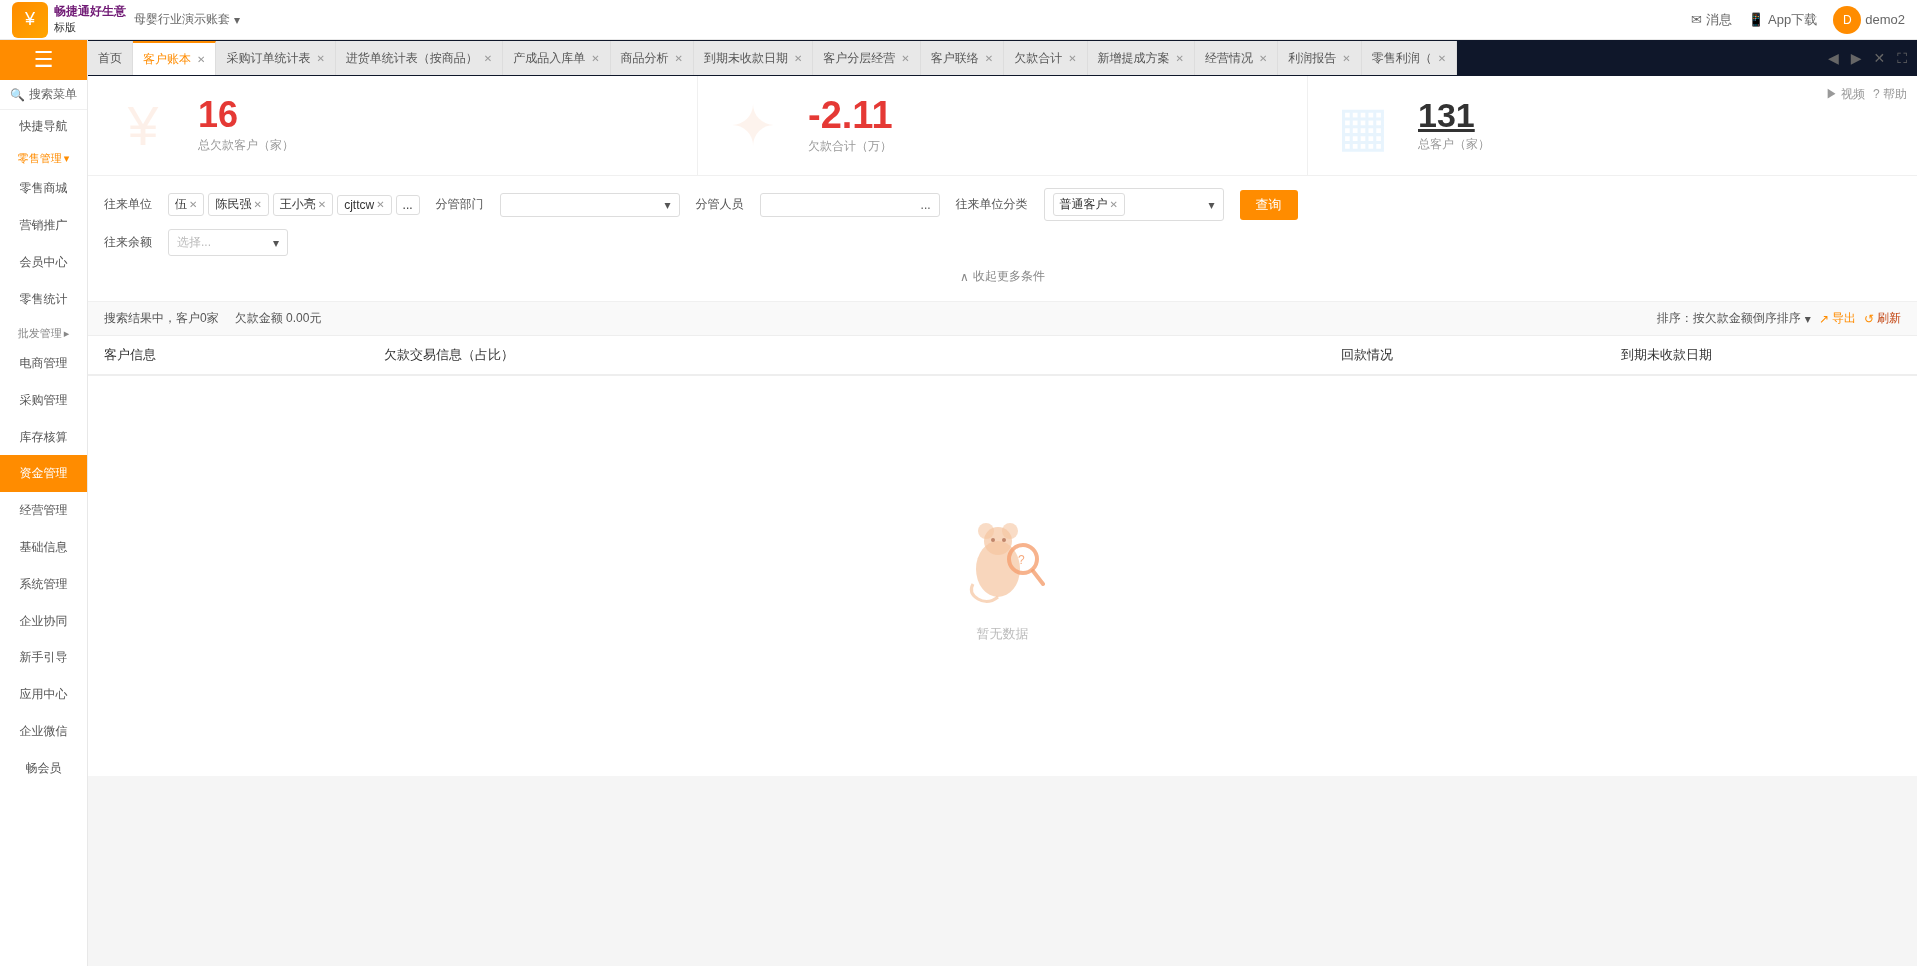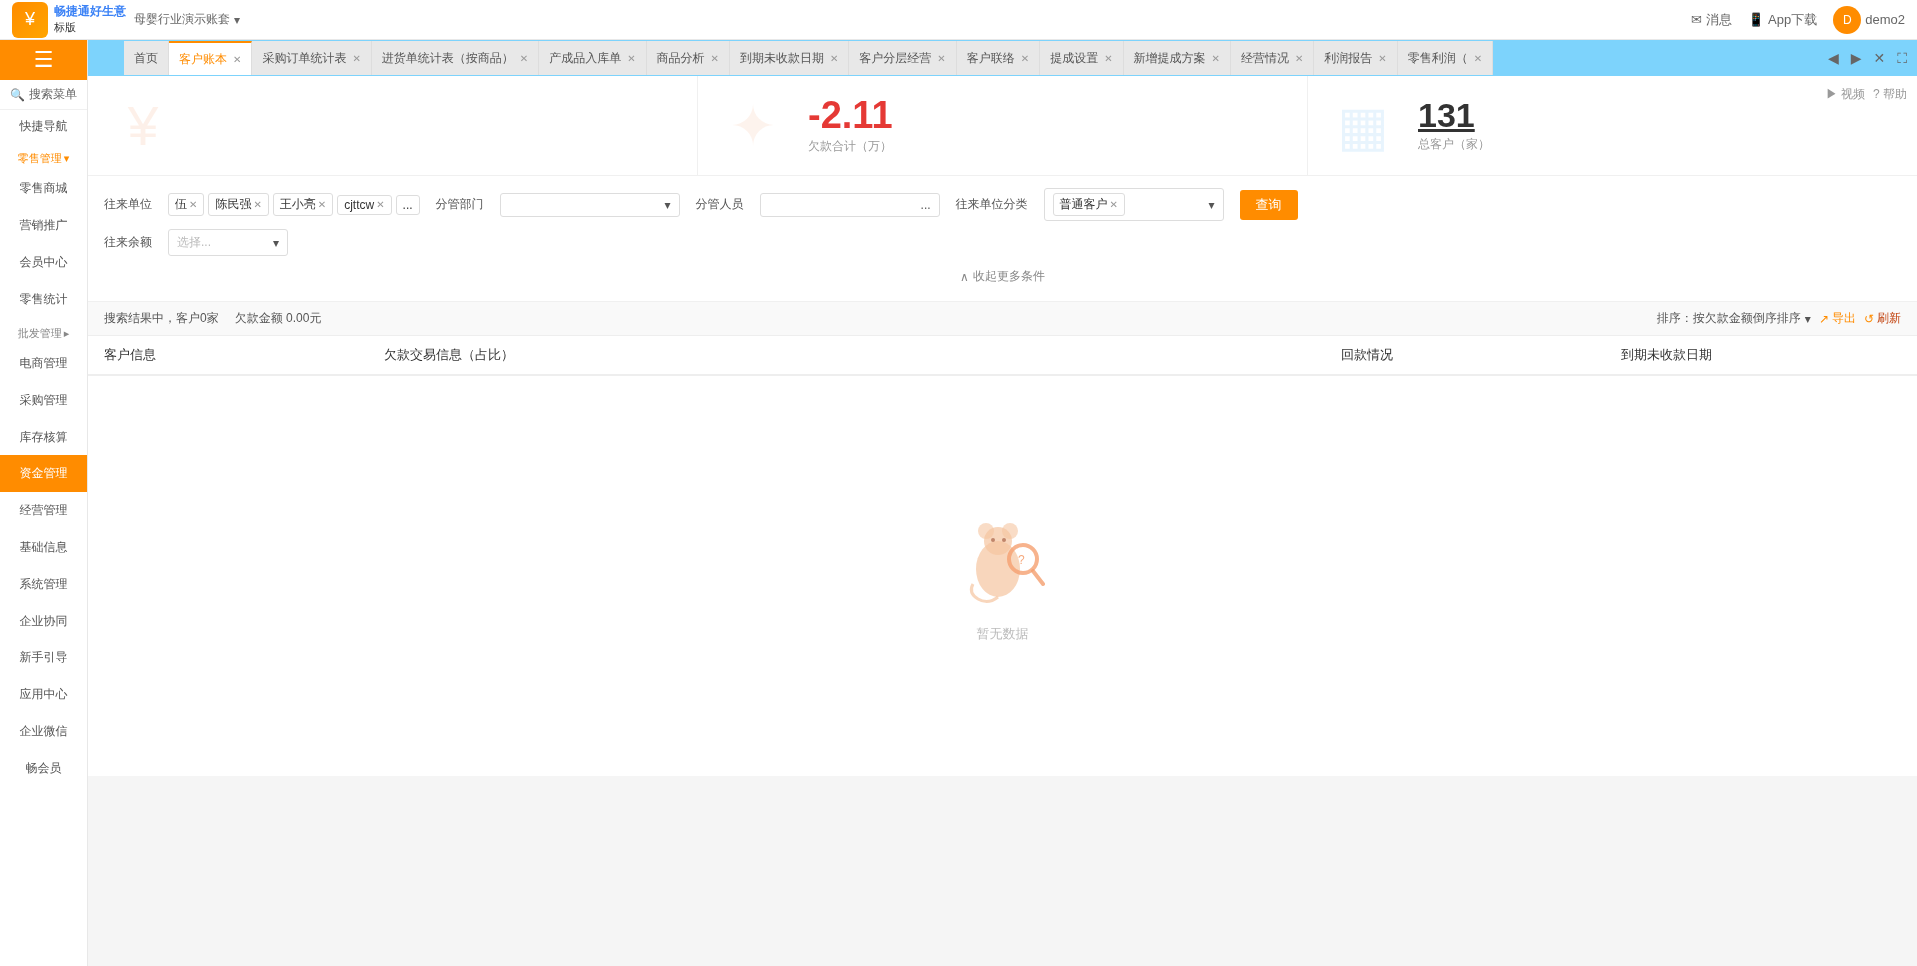--- a/index.html
+++ b/index.html
@@ -4,29 +4,29 @@
   <style>
     * { box-sizing: border-box; margin: 0; padding: 0; }
     body { font-family: "Microsoft YaHei", "PingFang SC", Arial, sans-serif; font-size: 13px; background: #f5f5f5; overflow: hidden; }
 
     
     .app-wrapper { display: flex; flex-direction: column; height: 966px; width: 1917px; }
     .top-bar { height: 40px; background: #fff; border-bottom: 1px solid #e8e8e8; display: flex; align-items: center; justify-content: space-between; padding: 0 12px; flex-shrink: 0; }
     .main-area { display: flex; flex: 1; overflow: hidden; }
     .sidebar { width: 88px; background: #fff; border-right: 1px solid #e8e8e8; display: flex; flex-direction: column; flex-shrink: 0; }
     .content-area { flex: 1; display: flex; flex-direction: column; overflow: hidden; }
-    .tabs-bar { height: 36px; background: #7dd3fc; display: flex; align-items: center; flex-shrink: 0; overflow: hidden; padding-left: 36px; }
+    .tabs-bar { height: 36px; background: #0f172a; display: flex; align-items: center; flex-shrink: 0; overflow: hidden; }
     .main-content { flex: 1; overflow-y: auto; background: #f5f5f5; }
 
     
     .top-bar-left { display: flex; align-items: center; gap: 8px; }
     .logo-area { display: flex; align-items: center; gap: 6px; }
     .logo-icon { width: 36px; height: 36px; background: linear-gradient(135deg, #ff8c00, #ffa500); border-radius: 6px; display: flex; align-items: center; justify-content: center; color: white; font-size: 18px; }
     .logo-text { font-size: 11px; color: #333; line-height: 1.4; }
-    .logo-text .top { color: #3b82f6; font-weight: bold; font-size: 12px; }
+    .logo-text .top { color: #701a75; font-weight: bold; font-size: 12px; }
     .dropdown-trigger { display: flex; align-items: center; gap: 4px; color: #666; cursor: pointer; font-size: 12px; }
     .top-bar-right { display: flex; align-items: center; gap: 16px; color: #666; font-size: 13px; }
     .top-bar-right-item { display: flex; align-items: center; gap: 4px; cursor: pointer; }
     .avatar { width: 28px; height: 28px; background: #ff8c00; border-radius: 50%; display: flex; align-items: center; justify-content: center; color: white; font-size: 12px; }
 
     
     .sidebar-logo-area { height: 40px; background: #ff8c00; display: flex; align-items: center; justify-content: center; }
     .sidebar-logo-icon { color: white; font-size: 22px; }
     .sidebar-search { padding: 10px 8px 6px; }
     .sidebar-search-btn { width: 100%; background: none; border: none; color: #666; cursor: pointer; font-size: 12px; display: flex; align-items: center; gap: 4px; justify-content: center; }
@@ -236,21 +236,21 @@
         </div>
         <div class="tab">
           <span>客户分层经营</span>
           <span class="close-icon">✕</span>
         </div>
         <div class="tab">
           <span>客户联络</span>
           <span class="close-icon">✕</span>
         </div>
         <div class="tab">
-          <span>提成设置</span>
+          <span>欠款合计</span>
           <span class="close-icon">✕</span>
         </div>
         <div class="tab">
           <span>新增提成方案</span>
           <span class="close-icon">✕</span>
         </div>
         <div class="tab">
           <span>经营情况</span>
           <span class="close-icon">✕</span>
         </div>
@@ -270,20 +270,24 @@
         </div>
       </div>
 
       <div class="main-content">
         <div class="page-inner">
 
           <div class="stats-row">
 
             <div class="stat-card" style="position:relative;">
               <div class="stat-icon-bg" style="color:#f5a070; font-size: 55px;">¥</div>
+              <div class="stat-info">
+                <div class="stat-value" style="color:#e53935;">16</div>
+                <div class="stat-label">总欠款客户（家）</div>
+              </div>
             </div>
 
             <div class="stat-card" style="position:relative;">
               <div class="stat-icon-bg" style="color:#f5a070; font-size: 55px; opacity: 0.12;">✦</div>
               <div class="stat-info">
                 <div class="stat-value negative" style="color:#e53935; font-size:38px;">-2.11</div>
                 <div class="stat-label">欠款合计（万）</div>
               </div>
             </div>
 

